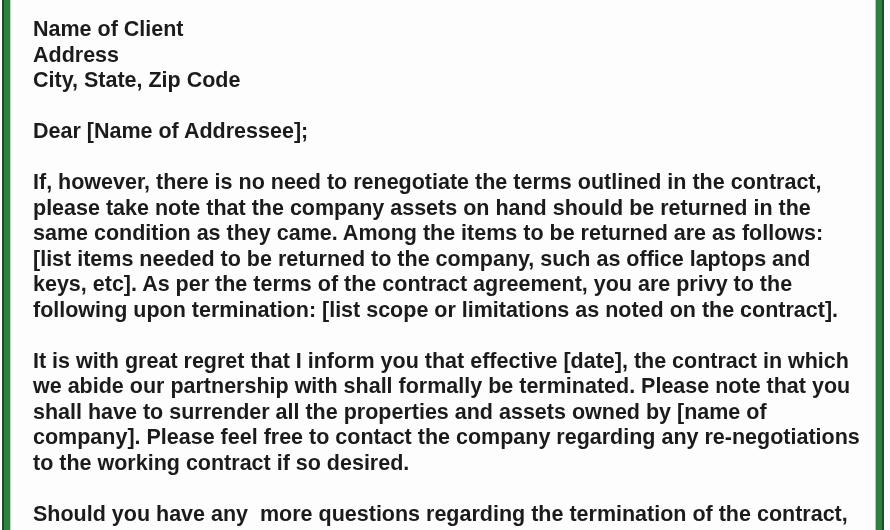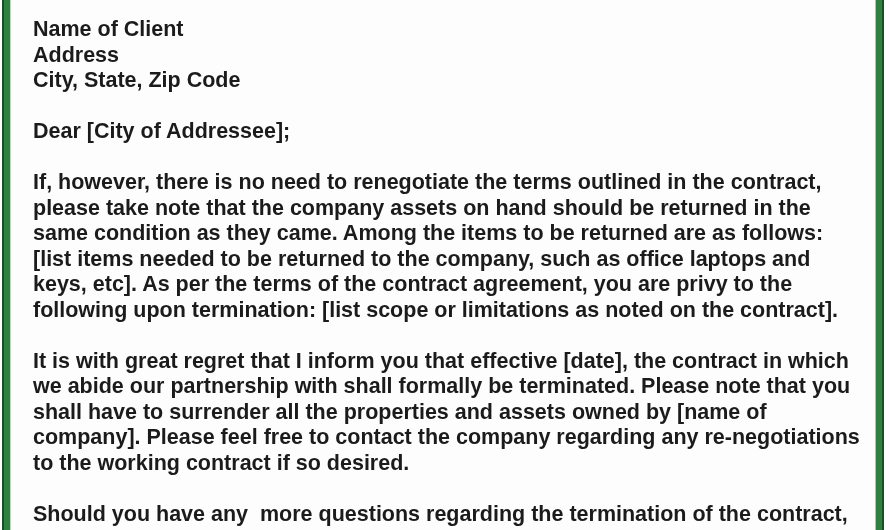--- a/index.html
+++ b/index.html
@@ -67,21 +67,21 @@
 
 <div class="page">
   <div class="border-bar left"></div>
   <div class="border-bar right"></div>
 
   <div class="content">
     <div class="block">Name of Client
 Address
 City, State, Zip Code</div>
 
-    <div class="block">Dear [City of Addressee];</div>
+    <div class="block">Dear [Name of Addressee];</div>
 
     <div class="block">If, however, there is no need to renegotiate the terms outlined in the contract,
 please take note that the company assets on hand should be returned in the
 same condition as they came. Among the items to be returned are as follows:
 [list items needed to be returned to the company, such as office laptops and
 keys, etc]. As per the terms of the contract agreement, you are privy to the
 following upon termination: [list scope or limitations as noted on the contract].</div>
 
     <div class="block">It is with great regret that I inform you that effective [date], the contract in which
 we abide our partnership with shall formally be terminated. Please note that you

